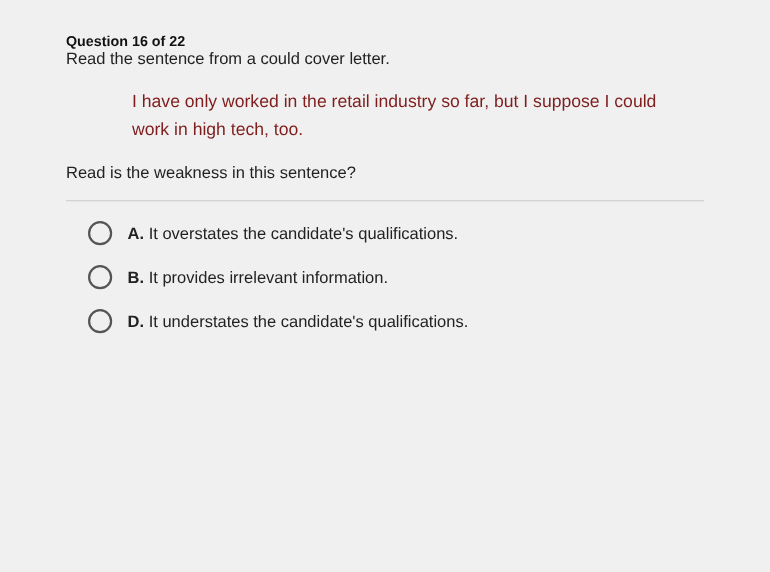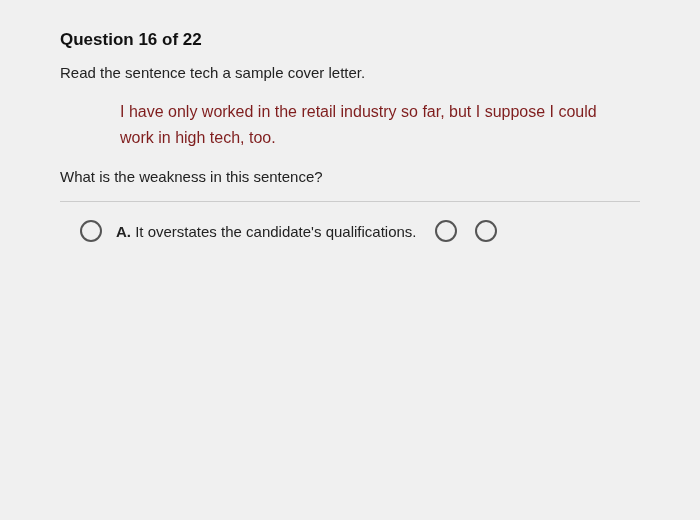--- a/index.html
+++ b/index.html
@@ -18,24 +18,23 @@
       justify-content: center;
       padding: 30px 60px;
       overflow: hidden;
     }
 
     .container {
       width: 100%;
     }
 
     .question-number {
-      font-size: 17px;
+      font-size: 13px;
       font-weight: bold;
       color: #111;
-      margin-bottom: 14px;
     }
 
     .instruction {
       font-size: 15px;
       color: #222;
       margin-bottom: 18px;
     }
 
     .quote-block {
       margin: 0 40px 18px 60px;
@@ -51,21 +50,21 @@
     }
 
     .divider {
       border: none;
       border-top: 1px solid #ccc;
       margin-bottom: 18px;
     }
 
     .options {
       display: flex;
-      flex-direction: row;
+      flex-direction: column;
       gap: 18px;
       padding-left: 20px;
     }
 
     .option {
       display: flex;
       align-items: center;
       gap: 14px;
       cursor: pointer;
     }
@@ -86,29 +85,31 @@
 
     .option-label strong {
       font-weight: bold;
     }
   </style>
 </head>
 <body>
 
 <div class="container">
   <div class="question-number">Question 16 of 22</div>
-  <div class="instruction">Read the sentence tech a sample cover letter.</div>
+  <div class="instruction">Read the sentence from a could cover letter.</div>
   <div class="quote-block">I have only worked in the retail industry so far, but I suppose I could work in high tech, too.</div>
-  <div class="question-text">What is the weakness in this sentence?</div>
+  <div class="question-text">Read is the weakness in this sentence?</div>
   <hr class="divider">
   <div class="options">
   <div class="option">
         <div class="radio-circle"></div>
         <span class="option-label"><strong>A.</strong> It overstates the candidate's qualifications.</span>
       </div>
       <div class="option">
         <div class="radio-circle"></div>
+        <span class="option-label"><strong>B.</strong> It provides irrelevant information.</span>
       </div>
       <div class="option">
         <div class="radio-circle"></div>
+        <span class="option-label"><strong>D.</strong> It understates the candidate's qualifications.</span>
       </div>
     </div>
 </div>
 
 </body></html>

